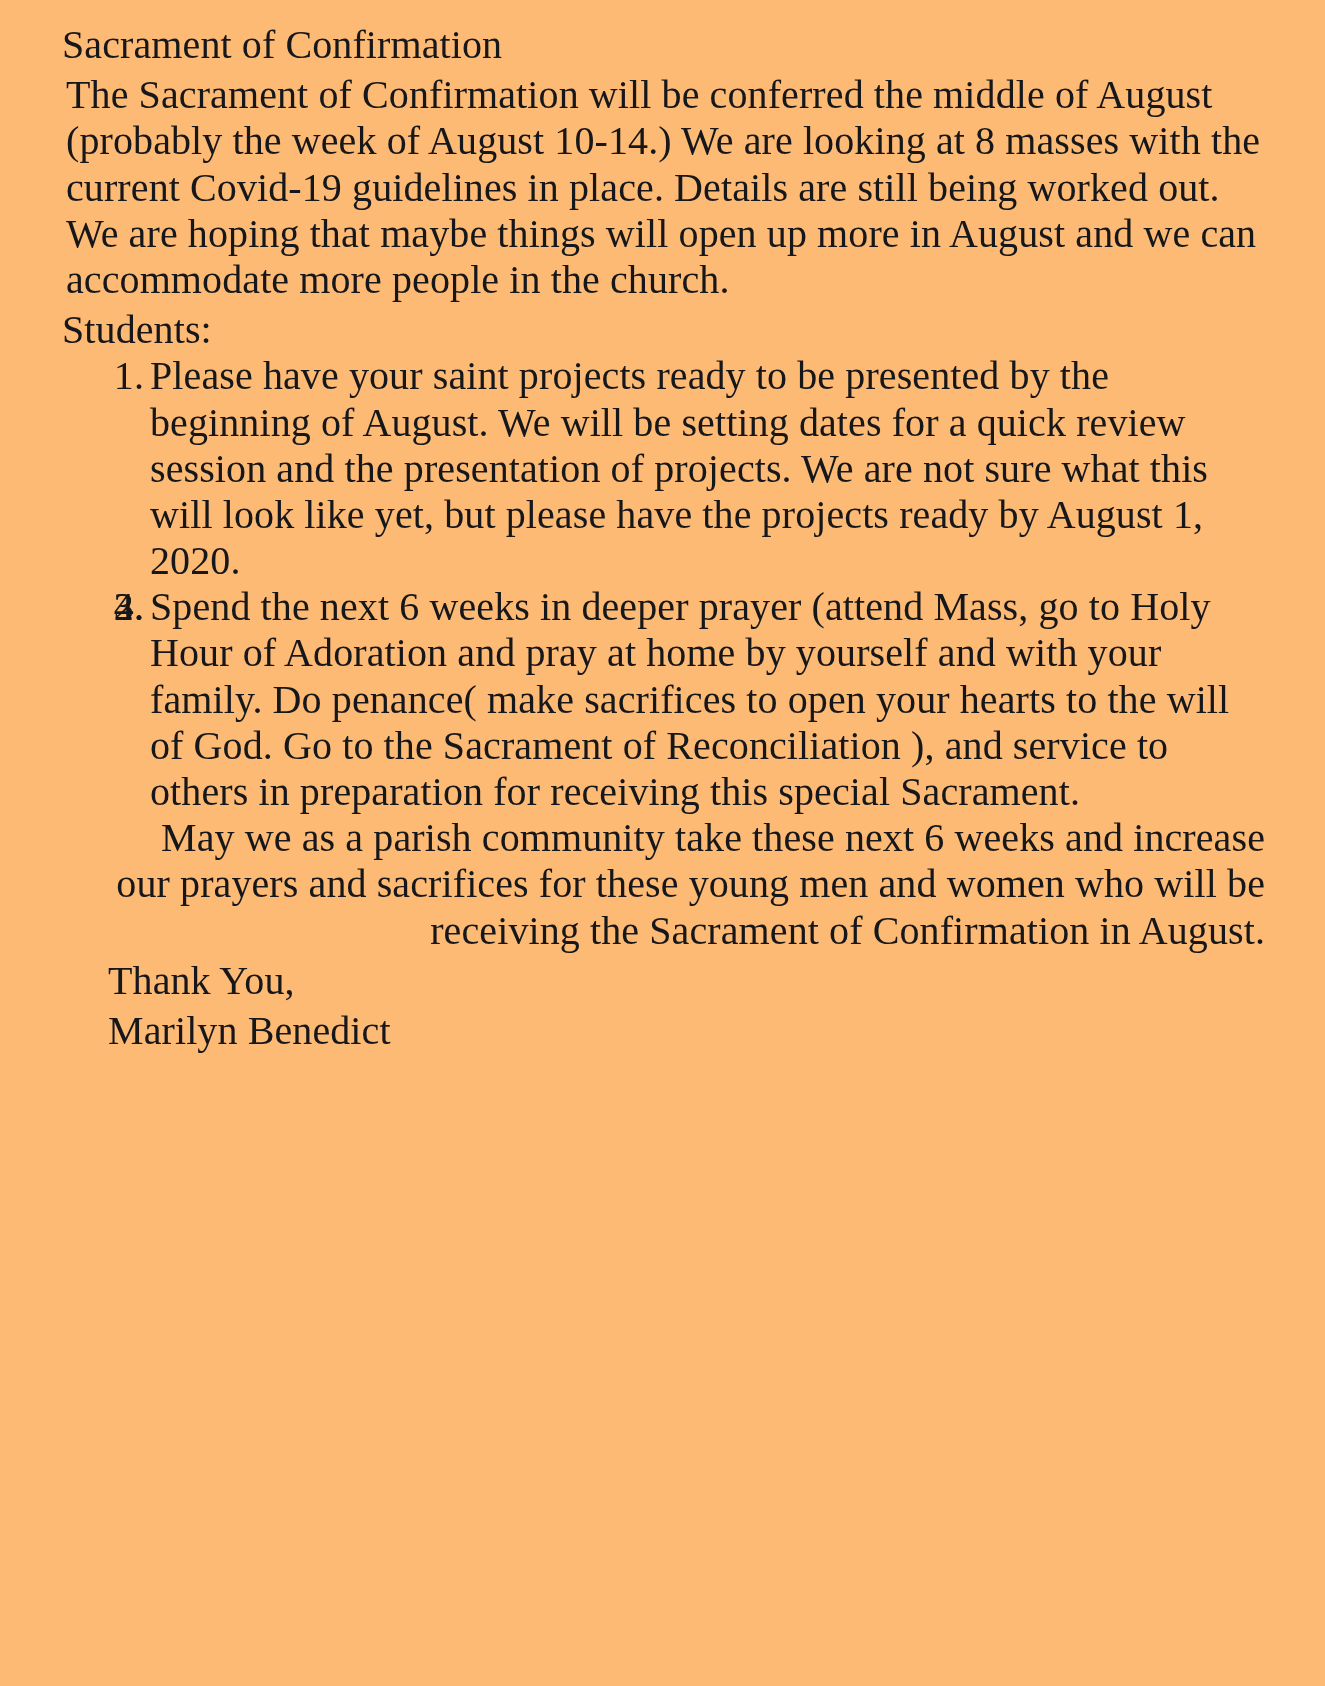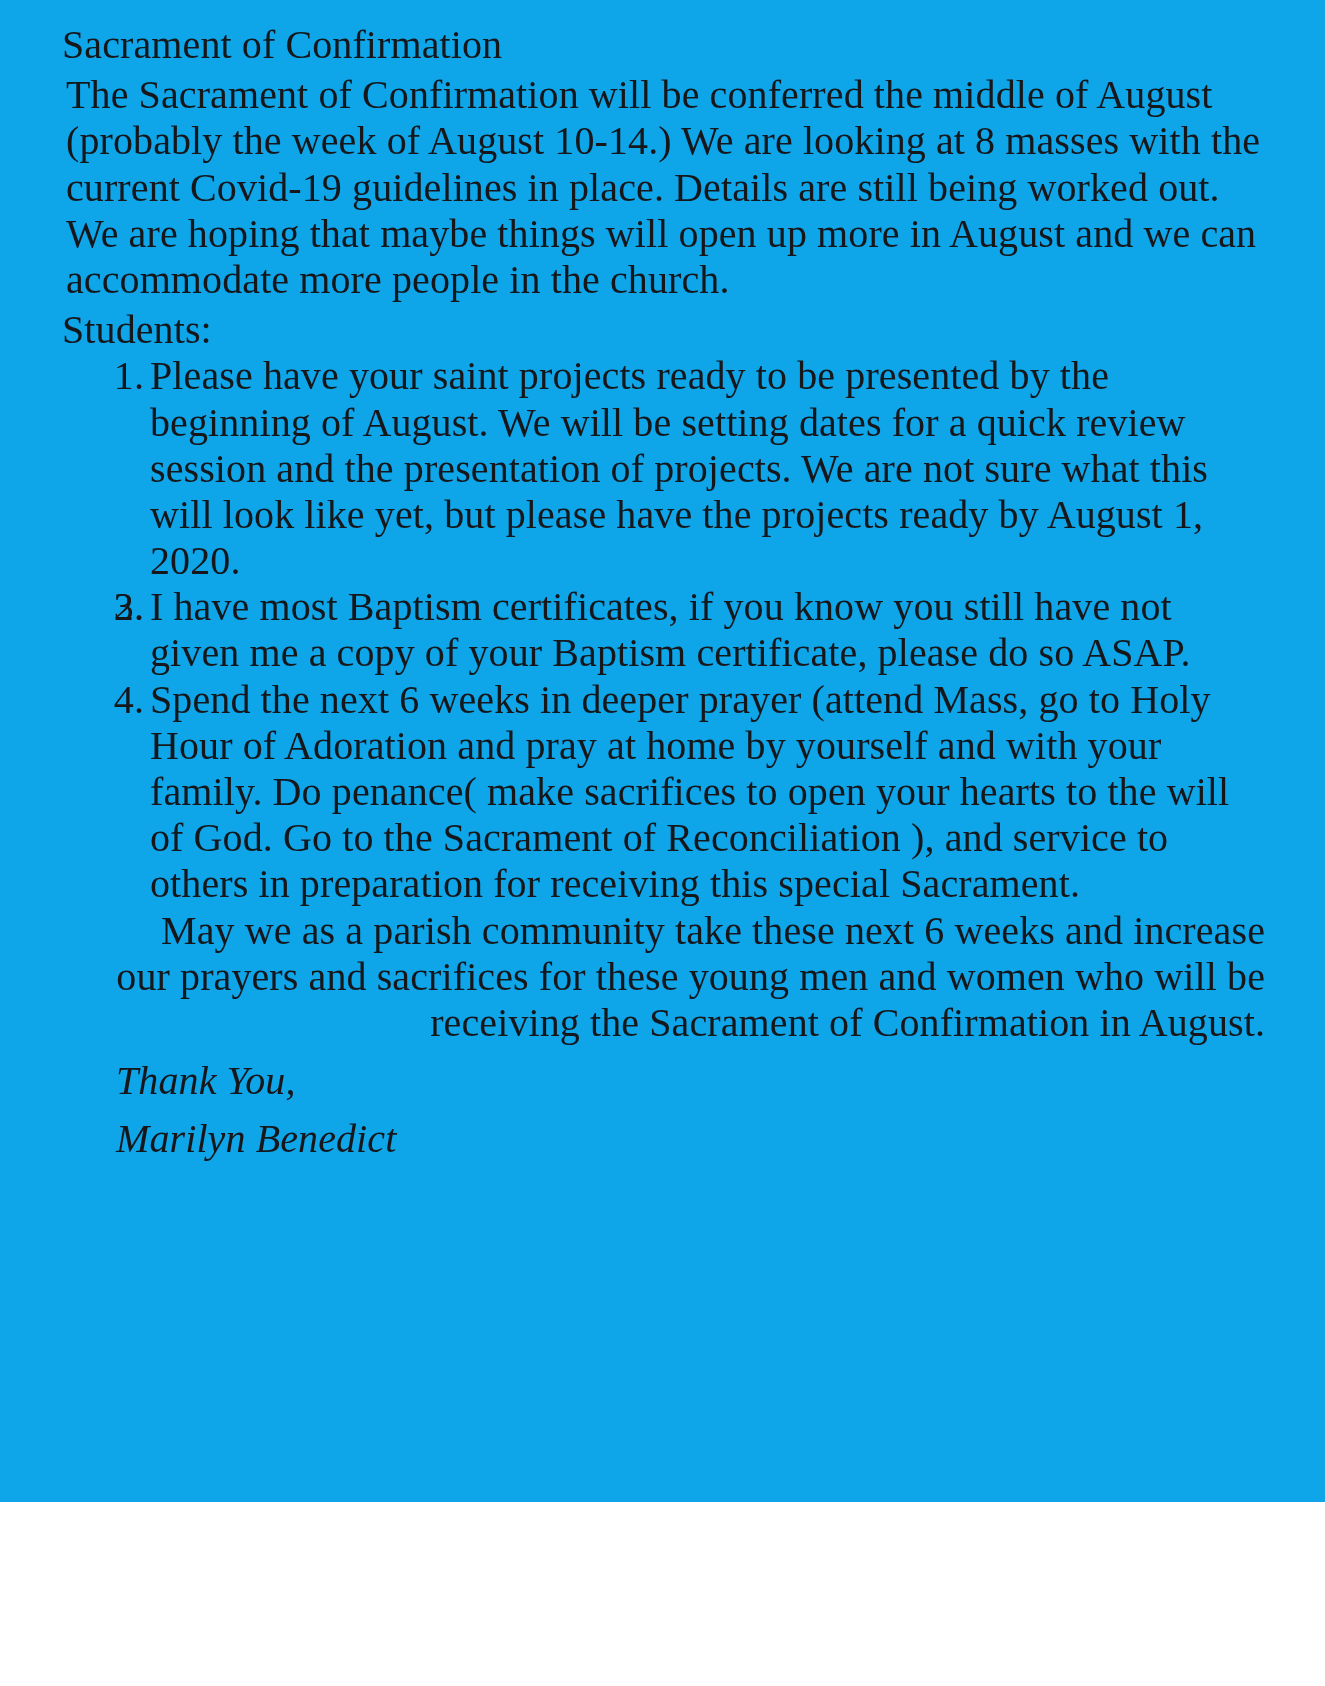--- a/index.html
+++ b/index.html
@@ -10,23 +10,23 @@
   body {
     width: 1325px;
     height: 1686px;
     font-family: "Liberation Serif", "DejaVu Serif", serif;
     color: #16171b;
     overflow: hidden;
   }
   .page {
     box-sizing: border-box;
     width: 1325px;
-    height: 1502px;
+    height: 1686px;
     padding: 22px 60px 0 62px;
-    background: #0ea5e9;
+    background: #fdba74;
   }
   .doc-body {
     font-size: 40px;
     line-height: 1.155;
     letter-spacing: 0.1px;
   }
   .para {
     margin: 0;
     padding: 0;
     text-align: left;
@@ -56,23 +56,22 @@
     top: 0;
     width: 46px;
     text-align: right;
   }
   .closing {
     margin: 0;
     padding-left: 42px;
     text-align: right;
   }
   .sig {
-    margin: 12px;
+    margin: 4px;
     padding-left: 42px;
-    font-style: italic;
   }
 </style>
 </head>
 <body>
 
 <div class="page">
   <div class="doc-body">
 
     <p class="para title-line">Sacrament of Confirmation</p>
 
@@ -83,21 +82,20 @@
     <ol class="numbered">
       <li>
         <span class="num">1.</span>
         <span class="txt">Please have your saint projects ready to be presented by the beginning of August.  We will be setting dates for a quick review session and the presentation of projects.  We are not sure what this will look like yet, but please have the projects ready by August 1, 2020.</span>
       </li>
       <li>
         <span class="num">2.</span>
       </li>
       <li>
         <span class="num">3.</span>
-        <span class="txt">I have most Baptism certificates, if you know you still have not given me a copy of your Baptism certificate, please do so ASAP.</span>
       </li>
       <li>
         <span class="num">4.</span>
         <span class="txt">Spend the next 6 weeks in deeper prayer (attend Mass, go to Holy Hour of Adoration and pray at home by yourself and with your family. Do penance( make sacrifices to open your hearts to the will of God. Go to the Sacrament of Reconciliation ),  and service to others in preparation for receiving this special Sacrament.</span>
       </li>
     </ol>
 
     <p class="para closing">May we as a parish community take these next 6 weeks and increase our prayers and sacrifices for these young men and women who will be receiving the Sacrament of Confirmation in August.</p>
 
     <p class="para sig">Thank You,</p>

